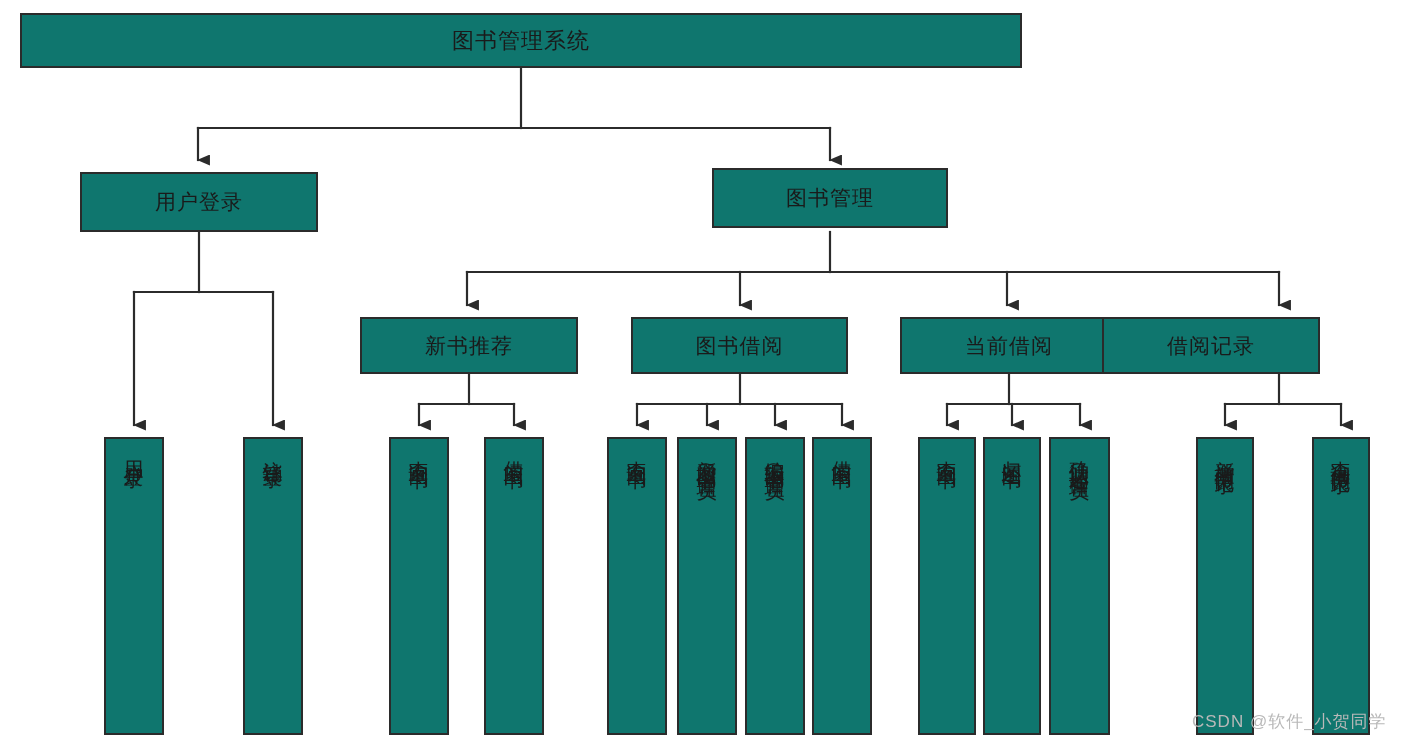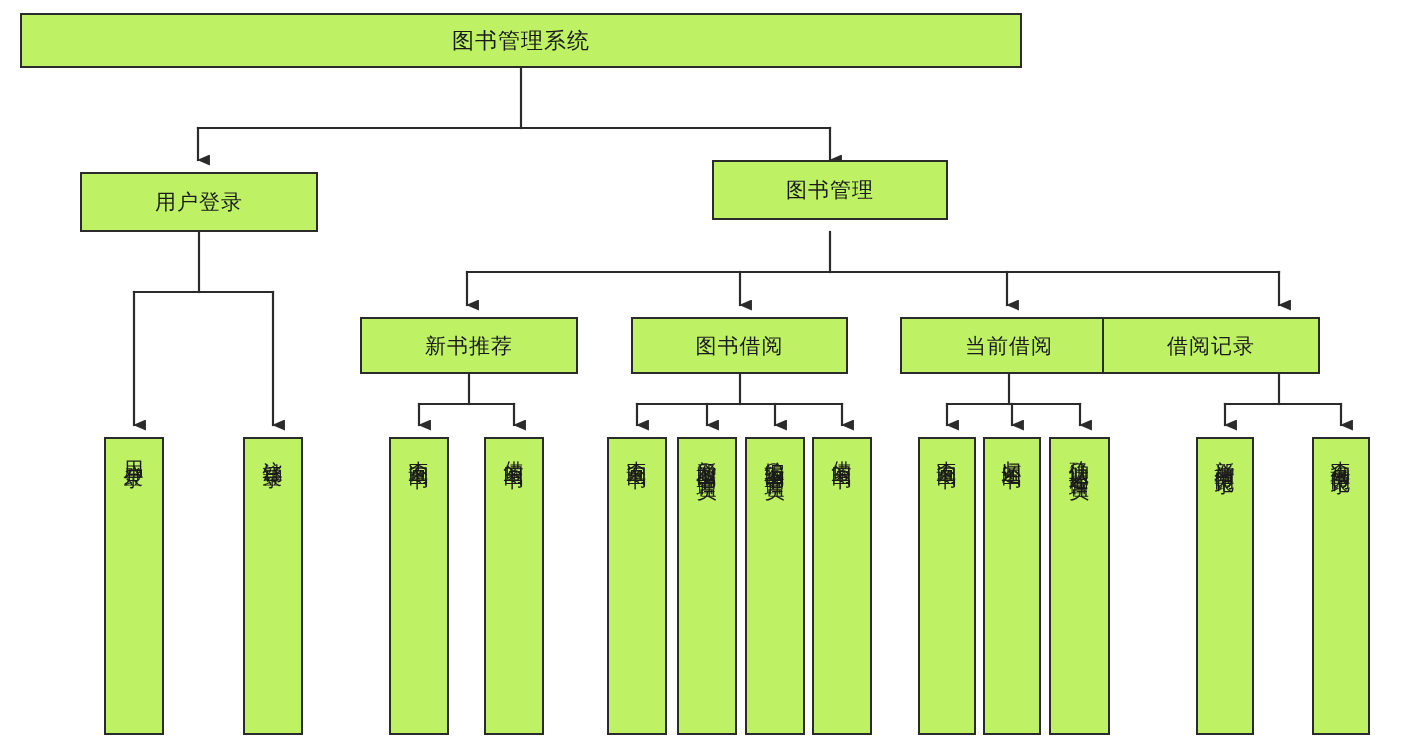--- a/index.html
+++ b/index.html
@@ -20,21 +20,21 @@
     position: absolute;
     left: 0;
     top: 0;
     width: 1405px;
     height: 747px;
     pointer-events: none;
   }
   .node {
     position: absolute;
     box-sizing: border-box;
-    background: #bef264;
+    background: #0f766e;
     border: 2px solid #2b2b2b;
     display: flex;
     align-items: center;
     justify-content: center;
     color: #1a1a1a;
   }
   .node.horizontal {
     font-size: 21px;
     letter-spacing: 1px;
   }
@@ -120,21 +120,21 @@
     </g>
   </svg>
 
   <div class="node horizontal root" style="left:20px; top:13px; width:1002px; height:55px;">
     <span class="label">图书管理系统</span>
   </div>
 
   <div class="node horizontal" style="left:80px; top:172px; width:238px; height:60px;">
     <span class="label">用户登录</span>
   </div>
-  <div class="node horizontal" style="left:712px; top:160px; width:236px; height:60px;">
+  <div class="node horizontal" style="left:712px; top:168px; width:236px; height:60px;">
     <span class="label">图书管理</span>
   </div>
 
   <div class="node horizontal" style="left:631px; top:317px; width:217px; height:57px;">
     <span class="label">图书借阅</span>
   </div>
   <div class="node horizontal" style="left:360px; top:317px; width:218px; height:57px;">
     <span class="label">新书推荐</span>
   </div>
   <div class="node horizontal" style="left:900px; top:317px; width:218px; height:57px;">
@@ -181,14 +181,15 @@
     <span class="label">确认归还（管理员）</span>
   </div>
 
   <div class="node vertical" style="left:1196px; top:437px; width:58px; height:298px;">
     <span class="label">新增借阅记录</span>
   </div>
   <div class="node vertical" style="left:1312px; top:437px; width:58px; height:298px;">
     <span class="label">查询借阅记录</span>
   </div>
 
+  <div class="watermark" style="left:1192px; top:710px;">CSDN @软件_小贺同学</div>
 
 </div>
 
 </body></html>

